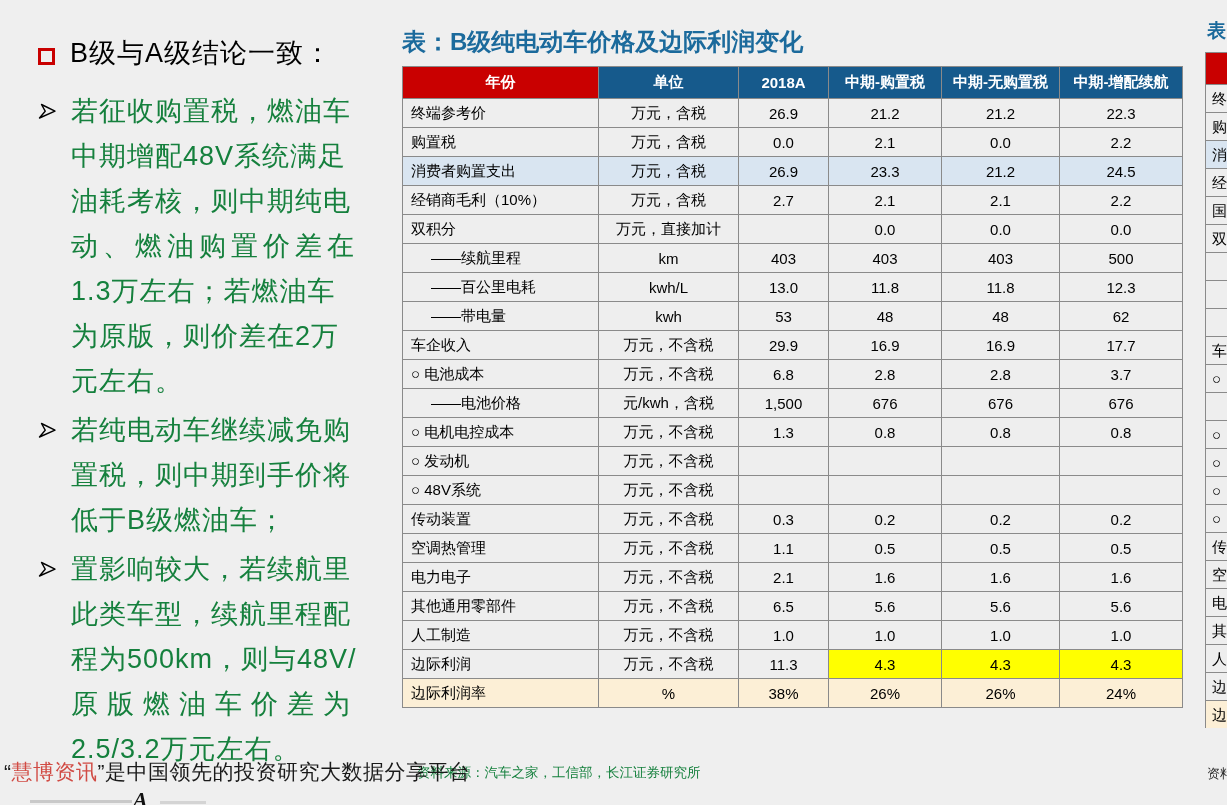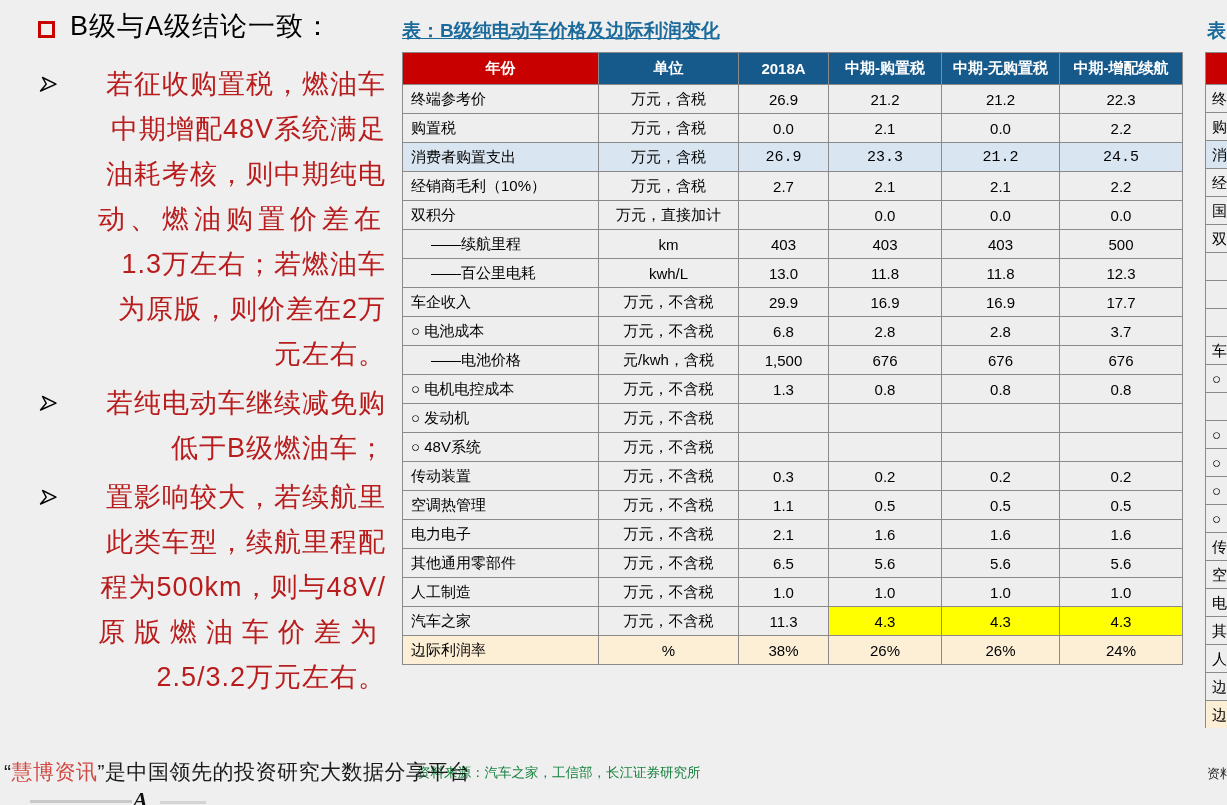--- a/index.html
+++ b/index.html
@@ -14,41 +14,41 @@
     --cell-bg:#EEEEEE;
     --border:#8a8a8a;
   }
   html,body{margin:0;padding:0;}
   #page{
     position:relative;width:1227px;height:805px;overflow:hidden;
     background:var(--page-bg);
     font-family:"Liberation Sans","DejaVu Sans",sans-serif;
   }
   
-  .left-panel{position:absolute;left:36px;top:13px;width:350px;text-align:right;}
+  .left-panel{position:absolute;left:36px;top:40px;width:350px;}
   .heading-row{display:flex;align-items:flex-start;margin-bottom:22px;}
   .sq{flex:none;width:11px;height:11px;border:3px solid var(--header-red);margin:8px 15px 0 2px;background:transparent;}
   .heading{font-size:27px;line-height:27px;color:#000;letter-spacing:1px;white-space:nowrap;}
   .bullet-item{display:flex;align-items:flex-start;margin-bottom:4px;}
   .arrow{flex:none;width:20px;margin:14px 13px 0 2px;}
   .bullet-text{flex:1;}
-  .tline{font-size:27px;line-height:45px;color:#b91c1c;letter-spacing:1px;white-space:nowrap;}
+  .tline{font-size:27px;line-height:45px;color:#15803d;letter-spacing:1px;white-space:nowrap;}
   .tline.spread{letter-spacing:5px;}
   .tline.spread-wide{letter-spacing:9px;}
   
   .tbl-wrap{position:absolute;left:402px;top:18px;}
-  .tbl-title{font-size:19px;font-weight:bold;color:var(--title-blue);margin:0 0 8px 0;white-space:nowrap;text-decoration:underline;}
+  .tbl-title{font-size:24px;font-weight:bold;color:var(--title-blue);margin:8px 0 8px 0;white-space:nowrap;}
   table.price{border-collapse:collapse;table-layout:fixed;width:780px;}
   table.price th,table.price td{border:1px solid var(--border);overflow:hidden;white-space:nowrap;padding:0;}
   table.price th{background:var(--header-blue);color:#fff;font-size:15px;font-weight:bold;height:31px;text-align:center;}
   table.price th.first{background:var(--header-red);}
   table.price td{height:28px;font-size:15px;color:#000;text-align:center;background:var(--cell-bg);}
   table.price td.label{text-align:left;padding-left:8px;}
   table.price td.label.indent{padding-left:28px;}
-  table.price tr.blue td{background:var(--row-blue);font-family:Liberation Mono, monospace;}
+  table.price tr.blue td{background:var(--row-blue);}
   table.price tr.cream td{background:var(--row-cream);margin-left:29px;}
   table.price td.hl{background:var(--highlight-yellow);margin-left:16px;}
   
   .ptbl{position:absolute;left:1205px;top:18px;}
   .ptbl-title{font-size:19px;font-weight:bold;color:var(--title-blue);margin:0 0 8px 2px;white-space:nowrap;}
   .ptbl .prow{width:40px;height:28px;border:1px solid var(--border);border-right:none;border-bottom:none;
     background:var(--cell-bg);font-size:15px;color:#000;line-height:28px;padding-left:6px;overflow:hidden;white-space:nowrap;box-sizing:border-box;}
   .ptbl .phead{height:32px;background:var(--header-red);}
   .ptbl .pblue{background:var(--row-blue);}
   .ptbl .pcream{background:var(--row-cream);}
@@ -89,20 +89,21 @@
           </div>
         </div>
         <div class="bullet-item">
           <div class="arrow">
     <svg class="arrow-svg" width="19" height="17" viewBox="0 0 19 17">
       <path d="M1.5 15 L17 8.2 L3.5 1.5 L7.2 8.2 Z" fill="#EFEFEF" stroke="#000" stroke-width="1.4" stroke-linejoin="round"></path>
     </svg>
   </div>
           <div class="bullet-text">
             <div class="tline">若纯电动车继续减免购</div>
+            <div class="tline">置税，则中期到手价将</div>
             <div class="tline">低于B级燃油车；</div>
           </div>
         </div>
         <div class="bullet-item">
           <div class="arrow">
     <svg class="arrow-svg" width="19" height="17" viewBox="0 0 19 17">
       <path d="M1.5 15 L17 8.2 L3.5 1.5 L7.2 8.2 Z" fill="#EFEFEF" stroke="#000" stroke-width="1.4" stroke-linejoin="round"></path>
     </svg>
   </div>
           <div class="bullet-text">
@@ -188,20 +189,28 @@
           </tr>
           <tr>
             <td class="label indent">——百公里电耗</td>
             <td>kwh/L</td>
             <td>13.0</td>
             <td>11.8</td>
             <td>11.8</td>
             <td>12.3</td>
           </tr>
           <tr>
+            <td class="label indent">——带电量</td>
+            <td>kwh</td>
+            <td>53</td>
+            <td>48</td>
+            <td>48</td>
+            <td>62</td>
+          </tr>
+          <tr>
             <td class="label">车企收入</td>
             <td>万元，不含税</td>
             <td>29.9</td>
             <td>16.9</td>
             <td>16.9</td>
             <td>17.7</td>
           </tr>
           <tr>
             <td class="label">○ 电池成本</td>
             <td>万元，不含税</td>
@@ -276,21 +285,21 @@
           </tr>
           <tr>
             <td class="label">人工制造</td>
             <td>万元，不含税</td>
             <td>1.0</td>
             <td>1.0</td>
             <td>1.0</td>
             <td>1.0</td>
           </tr>
           <tr>
-            <td class="label">汽车之家</td>
+            <td class="label">边际利润</td>
             <td>万元，不含税</td>
             <td>11.3</td>
             <td class="hl">4.3</td>
             <td class="hl">4.3</td>
             <td class="hl">4.3</td>
           </tr>
           <tr class="cream">
             <td class="label">边际利润率</td>
             <td>%</td>
             <td>38%</td>

